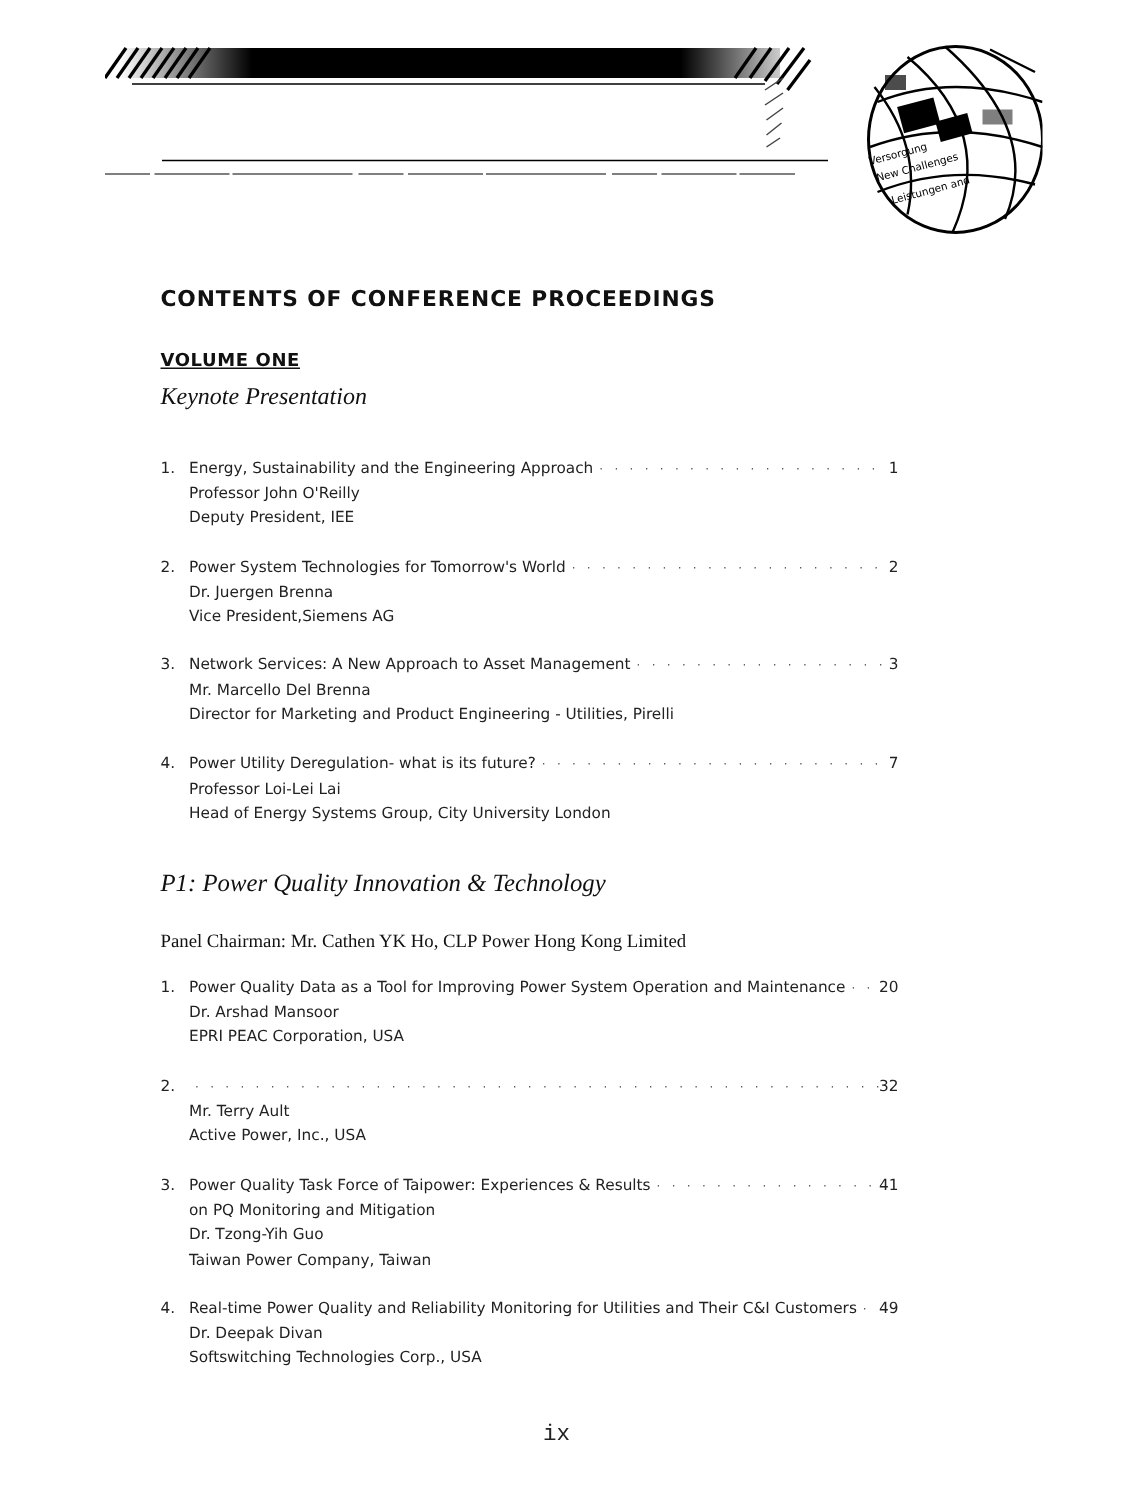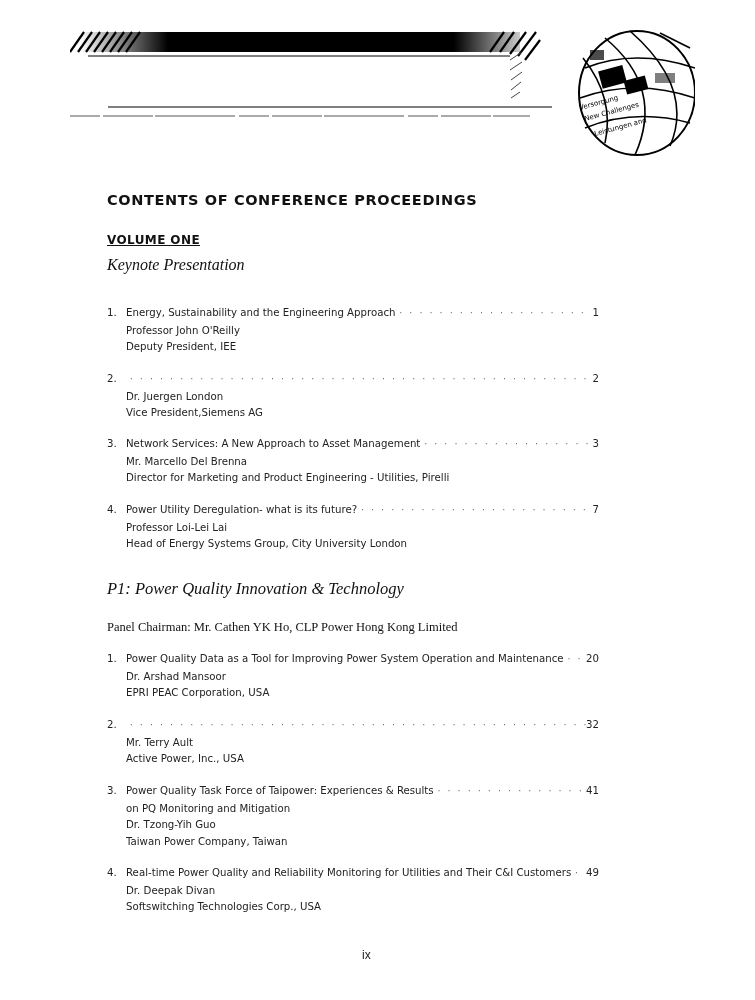--- a/index.html
+++ b/index.html
@@ -20,21 +20,21 @@
   .panel-chair { position: absolute; left: 107px; top: 620px; font-family: "Liberation Serif", serif; font-size: 12.5px; }
 
   .entry { position: absolute; left: 107px; width: 492px; font-family: "DejaVu Sans", sans-serif; font-size: 10.2px; color: #222; line-height: 16.5px; }
   .entry .row { display: flex; align-items: baseline; }
   .entry .num { width: 19px; flex: 0 0 19px; }
   .entry .ttl { white-space: nowrap; flex: 0 1 auto; }
   .entry .dots { flex: 1 1 auto; overflow: hidden; white-space: nowrap; color: #555; letter-spacing: 2.5px; padding: 0 4px; font-size: 8px; }
   .entry .pg { flex: 0 0 auto; text-align: right; min-width: 10px; }
   .entry .sub { padding-left: 19px; white-space: nowrap; }
 
-  .page-num { position: absolute; left: 362px; top: 948px; font-family: Liberation Sans, sans-serif; font-size: 12px; color: #222; }
+  .page-num { position: absolute; left: 362px; top: 948px; font-family: Liberation Mono, monospace; font-size: 15px; color: #222; }
 </style>
 </head>
 <body>
 
 <div class="page">
 
   <div class="banner">
     <svg viewBox="0 0 500 95" preserveAspectRatio="none">
       <defs>
         <linearGradient id="fadeL" x1="0" x2="1">
@@ -111,24 +111,25 @@
         <span class="dots">· · · · · · · · · · · · · · · · · · · · · · · · · · · · · · · · · · · · · · · · · · · · · · · · · · · · · · · · · · · · · · · · ·</span>
         <span class="pg">1</span>
       </div>
     <div class="sub">Professor John O'Reilly</div>
     <div class="sub">Deputy President, IEE</div>
   </div>
 
   <div class="entry" style="top:371px;">
     <div class="row">
         <span class="num">2.</span>
+        <span class="ttl">Power System Technologies for Tomorrow's World</span>
         <span class="dots">· · · · · · · · · · · · · · · · · · · · · · · · · · · · · · · · · · · · · · · · · · · · · · · · · · · · · · · · · · · · · · · · ·</span>
         <span class="pg">2</span>
       </div>
-    <div class="sub">Dr. Juergen London</div>
+    <div class="sub">Dr. Juergen Brenna</div>
     <div class="sub">Vice President,Siemens AG</div>
   </div>
 
   <div class="entry" style="top:436px;">
     <div class="row">
         <span class="num">3.</span>
         <span class="ttl">Network Services: A New Approach to Asset Management</span>
         <span class="dots">· · · · · · · · · · · · · · · · · · · · · · · · · · · · · · · · · · · · · · · · · · · · · · · · · · · · · · · · · · · · · · · · ·</span>
         <span class="pg">3</span>
       </div>

